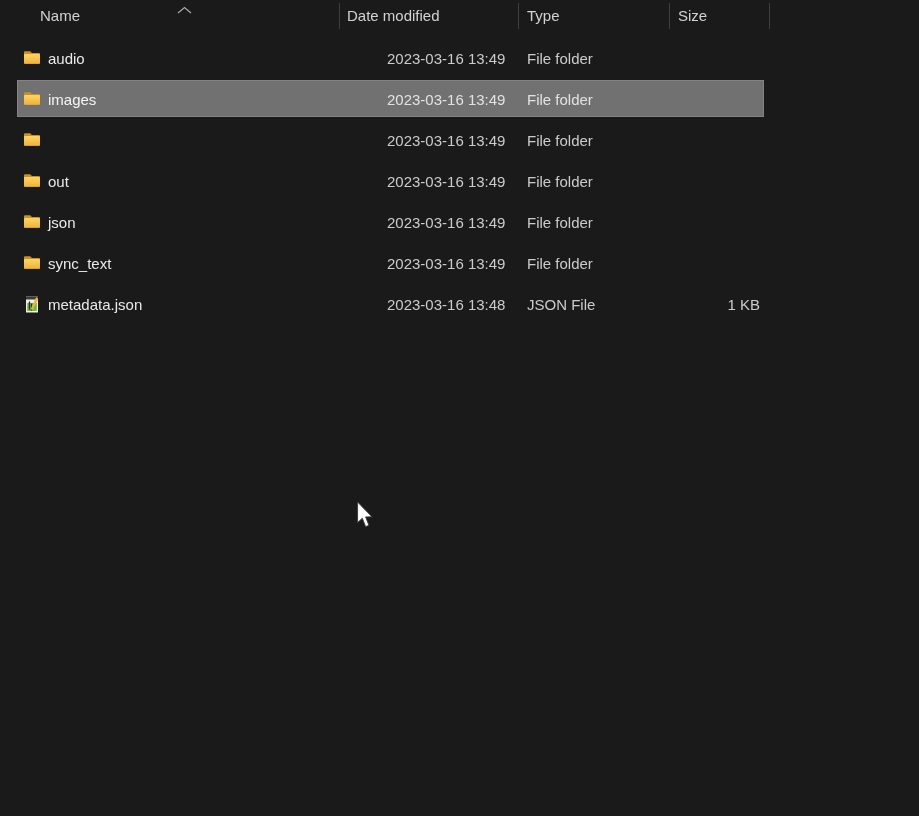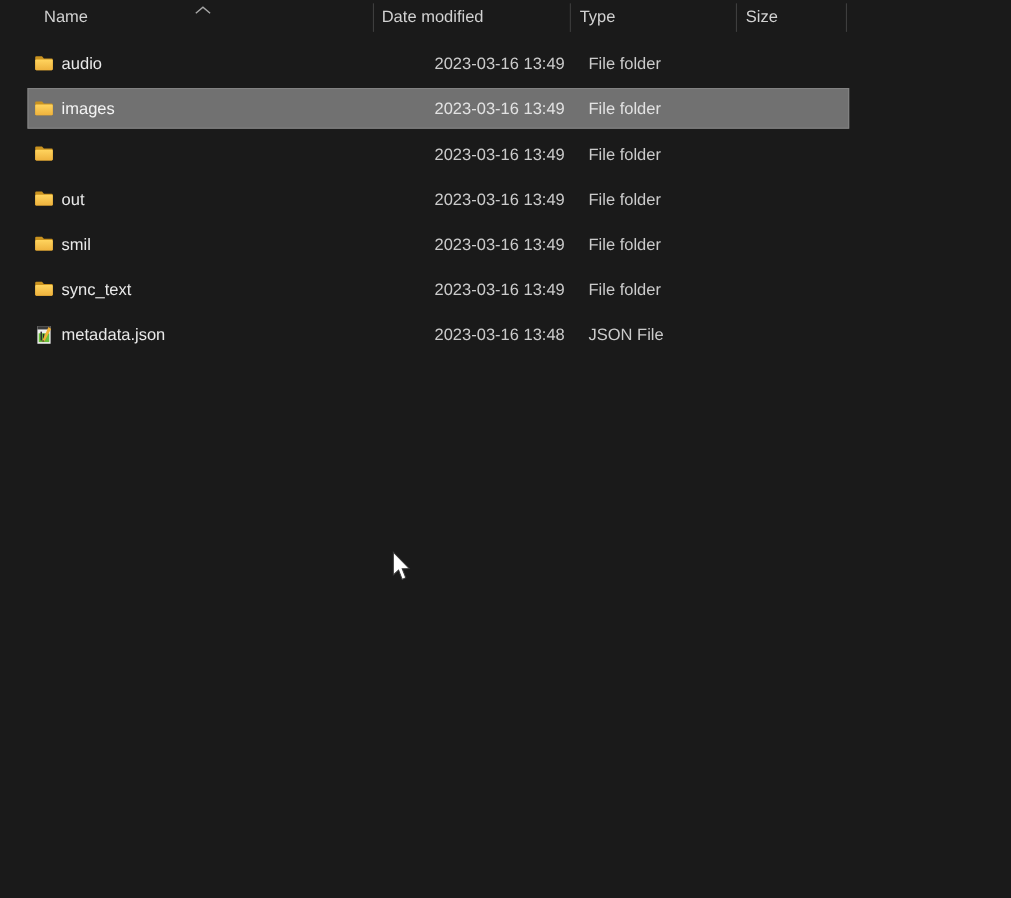--- a/index.html
+++ b/index.html
@@ -30,21 +30,21 @@
   }
   .sep-1 { left: 339px; }
   .sep-2 { left: 518px; }
   .sep-3 { left: 669px; }
   .sep-4 { left: 769px; }
   .sort-icon {
     position: absolute; left: 176px; top: 1px; width: 17px; height: 9px;
   }
   
   .file-list {
-    position: absolute; top: 38px; left: 0; width: 919px; padding-left: 8px;
+    position: absolute; top: 38px; left: 0; width: 919px;
   }
   .row {
     position: relative; height: 41px; width: 919px; cursor: default;
   }
   .row .sel-bg {
     display: none;
     position: absolute; left: 17px; top: 1px;
     width: 747px; height: 37px;
     background: #717171;
     border: 1px solid #838383;
@@ -178,21 +178,21 @@
         <rect x="1" y="5.1" width="16" height="9.7" rx="1" fill="url(#fgrad)"></rect>
         <defs>
           <linearGradient id="fgrad" x1="0" y1="0" x2="0" y2="1">
             <stop offset="0" stop-color="#ffd45e"></stop>
             <stop offset="1" stop-color="#eeb23d"></stop>
           </linearGradient>
         </defs>
       </svg>
     </span>
 
-    <span class="cell c-name">smil</span>
+    <span class="cell c-name">json</span>
     <span class="cell c-date">2023-03-16 13:49</span>
     <span class="cell c-type">File folder</span>
     <span class="cell c-size"></span>
   </div>
     <div class="row">
 
     <span class="icon-box icon-folder">
       <svg width="18" height="16" viewBox="0 0 18 16">
         <path d="M1 3.2 a1 1 0 0 1 1-1 h5.2 l1.7 1.9 H16 a1 1 0 0 1 1 1 v8.7 a1 1 0 0 1 -1 1 H2 a1 1 0 0 1 -1-1 Z" fill="#c9921f"></path>
         <rect x="1" y="5.1" width="16" height="9.7" rx="1" fill="url(#fgrad)"></rect>
@@ -219,20 +219,21 @@
         <rect x="4.2" y="8" width="9.6" height="8" fill="#6abf3a"></rect>
         <rect x="5.8" y="6.5" width="1.4" height="8" fill="#2e2e2e"></rect>
         <rect x="8" y="8.5" width="1.2" height="6" fill="#2e2e2e"></rect>
         <polygon points="13.2,2 15.4,4 9.4,15.2 7.6,15.9 7.8,13.8" fill="#f2b234"></polygon>
         <polygon points="7.6,15.9 7.8,13.8 9.4,15.2" fill="#3a3a3a"></polygon>
       </svg>
     </span>
     <span class="cell c-name">metadata.json</span>
     <span class="cell c-date">2023-03-16 13:48</span>
     <span class="cell c-type">JSON File</span>
+    <span class="cell c-size">1 KB</span>
   </div>
   </div>
 
 <span class="cursor">
   <svg width="19" height="29" viewBox="0 0 14 22">
     <path d="M1 0.8 L1 16.4 L4.6 13.1 L7.1 19.5 L9.6 18.4 L7.1 12.1 L11.9 12 Z" fill="#ffffff" stroke="#3c3c3c" stroke-width="0.7"></path>
   </svg>
 </span>
 
 </body></html>

